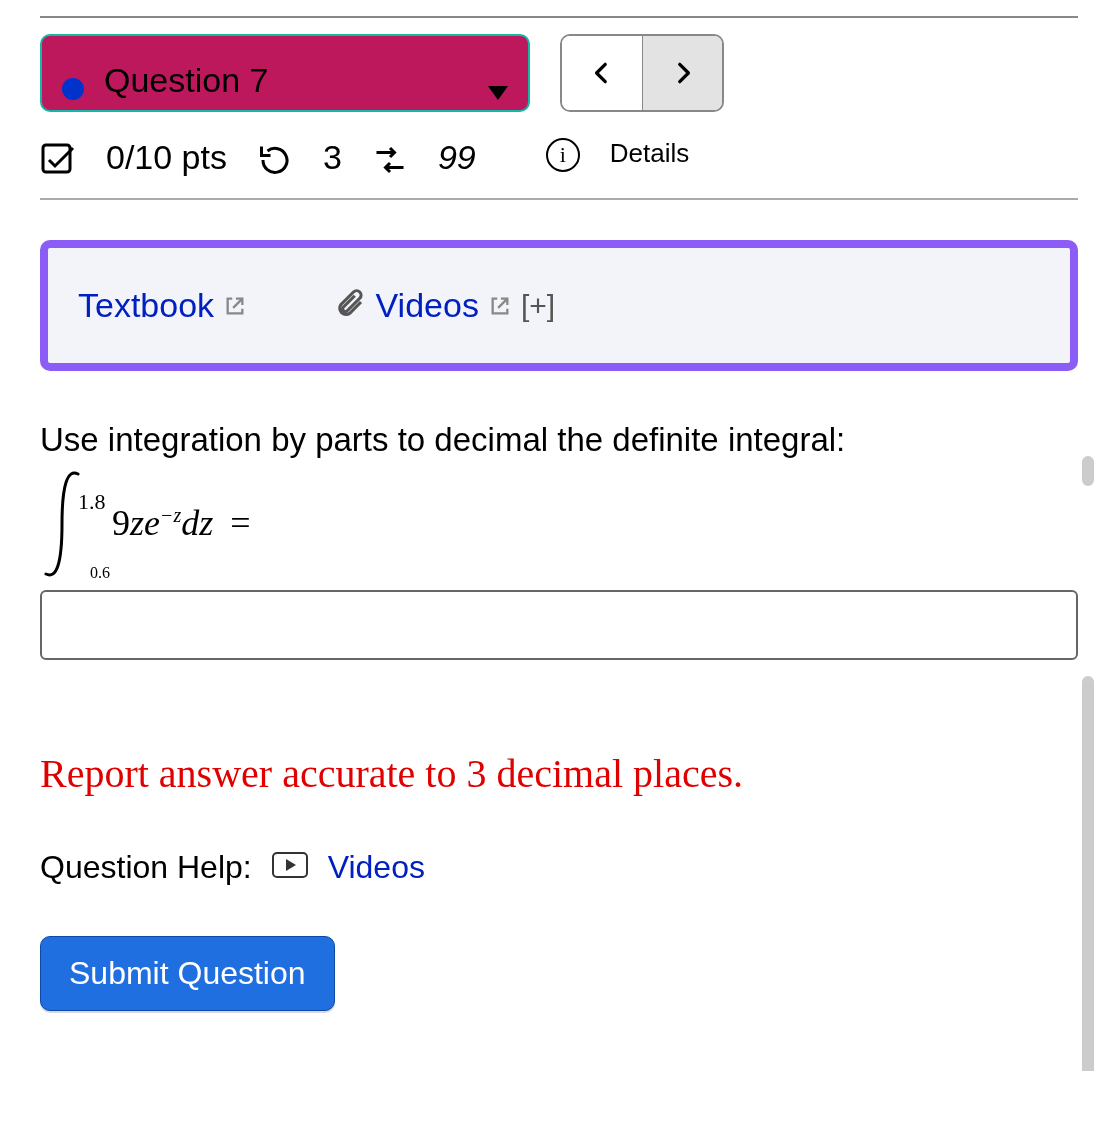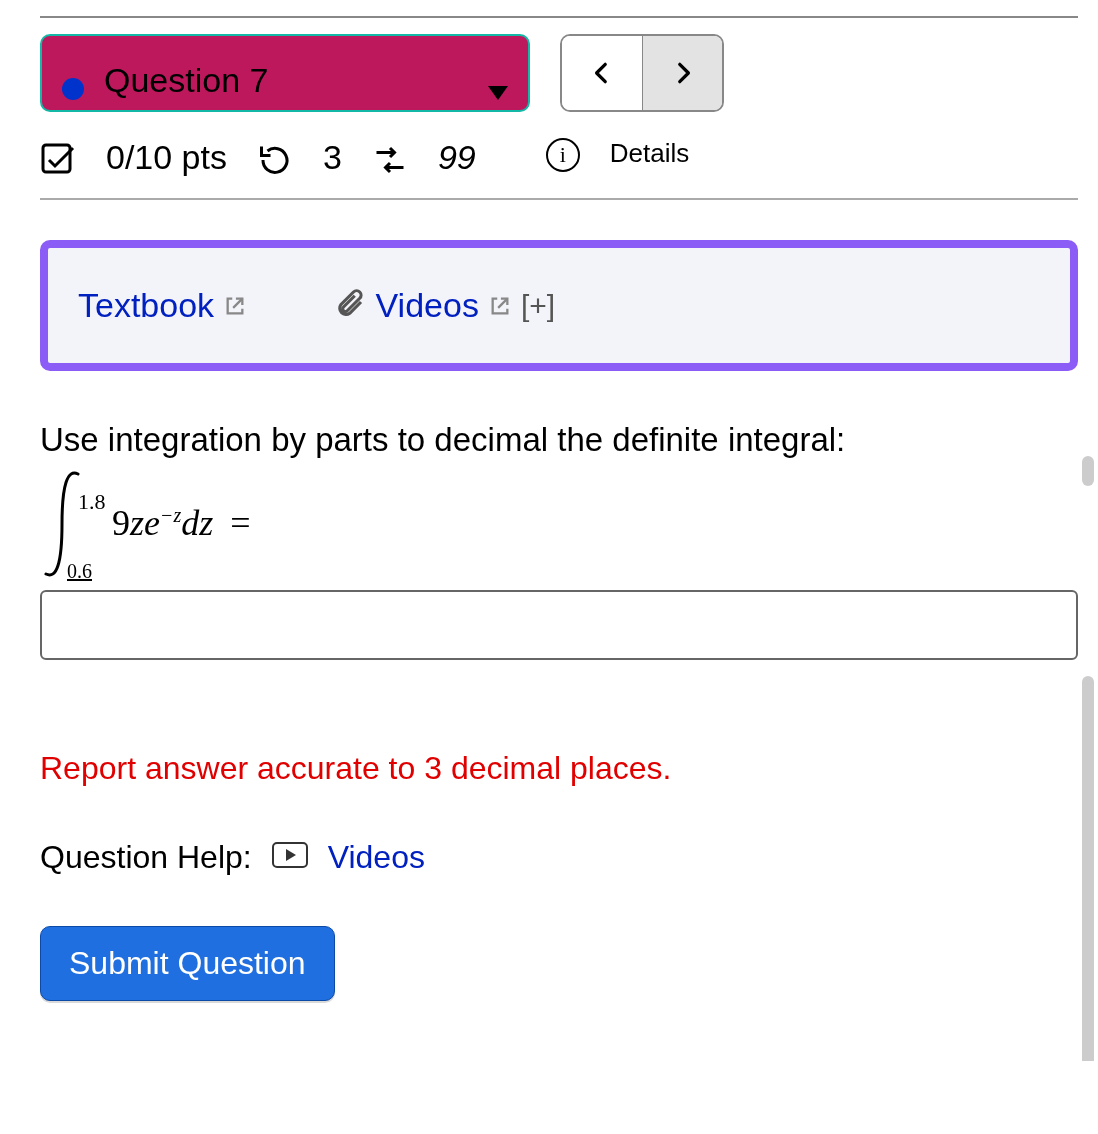--- a/index.html
+++ b/index.html
@@ -93,41 +93,42 @@
   .clip svg { width:30px; height:30px; stroke:#555; stroke-width:2.5; fill:none; }
   .plus { color:#555; font-size:30px; }
 
   
   .problem { margin-top: 48px; font-size: 33px; line-height:1.3; }
 
   
   .math-row { display:flex; align-items:center; gap:12px; margin-top:6px;}
   .integral-sign { position:relative; width:60px; height:110px; }
   .integral-sign .upper { position:absolute; top:-4px; left:38px; font-size:22px; font-family:"Times New Roman", serif;margin-top:24px;}
-  .integral-sign .lower { position:absolute; bottom:-6px; left:27px; font-size:20px; font-family:"Times New Roman", serif;text-decoration:underline;}
+  .integral-sign .lower { position:absolute; bottom:-6px; left:50px; font-size:16px; font-family:"Times New Roman", serif;}
   .integral-sign svg { position:absolute; left:0; top:0; width:50px; height:112px; }
   .integrand { font-family: Liberation Serif, serif; font-size: 36px; font-style: italic; }
   .integrand .num { font-style: normal; }
   .integrand sup { font-size: 20px; vertical-align: super; }
 
   
   .answer-input {
     margin-top: 12px;
     width: 100%;
     height: 70px;
     border: 2px solid #666;
     border-radius: 6px;
     font-size: 30px;
     padding: 6px 12px;
   }
 
   .accuracy {
     color: #e00000;
-    font-size: 32px;
+    font-size: 40px;
     margin-top: 90px;
+    font-family: Liberation Serif, serif;
   }
 
   .help-row {
     margin-top: 52px;
     font-size: 32px;
     display:flex; align-items:center; gap:20px;
   }
   .play-icon svg { width:36px; height:26px; stroke:#333; stroke-width:2; fill:none; }
   .help-row a { color:#0020c0; text-decoration:none; }
 

